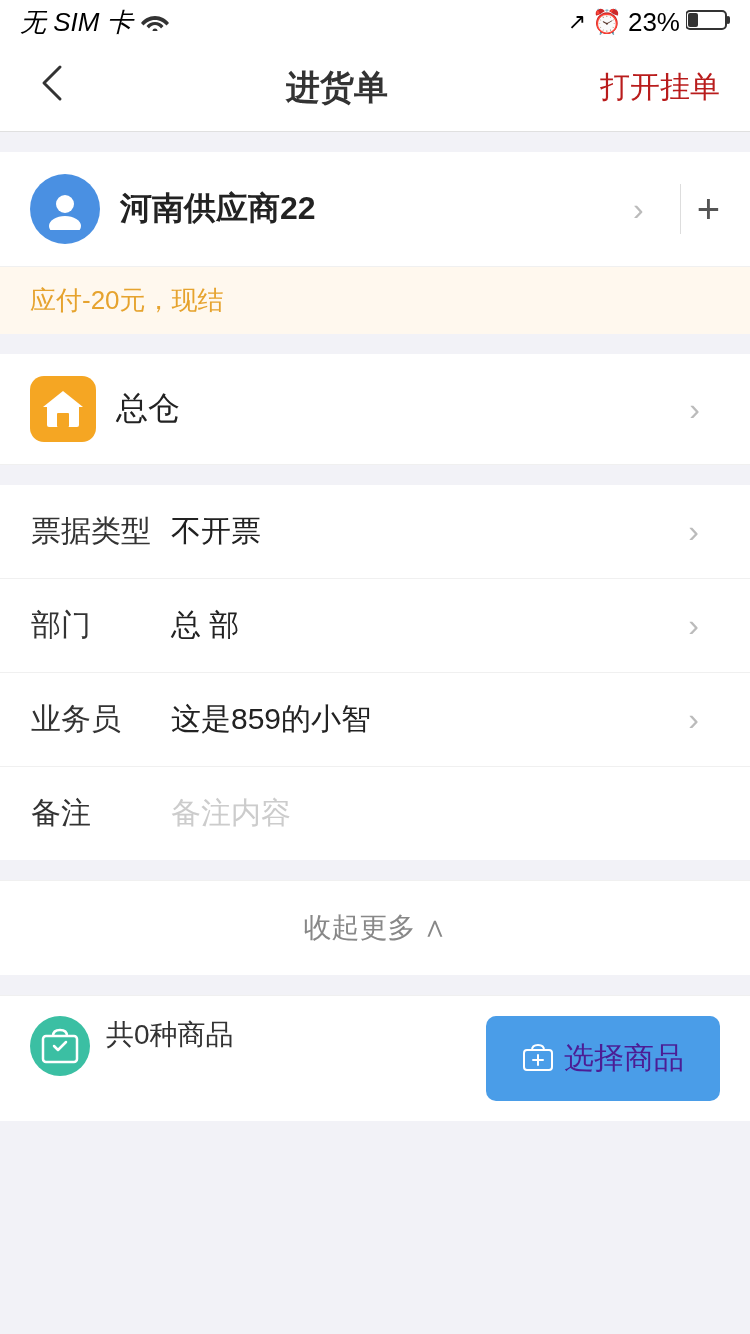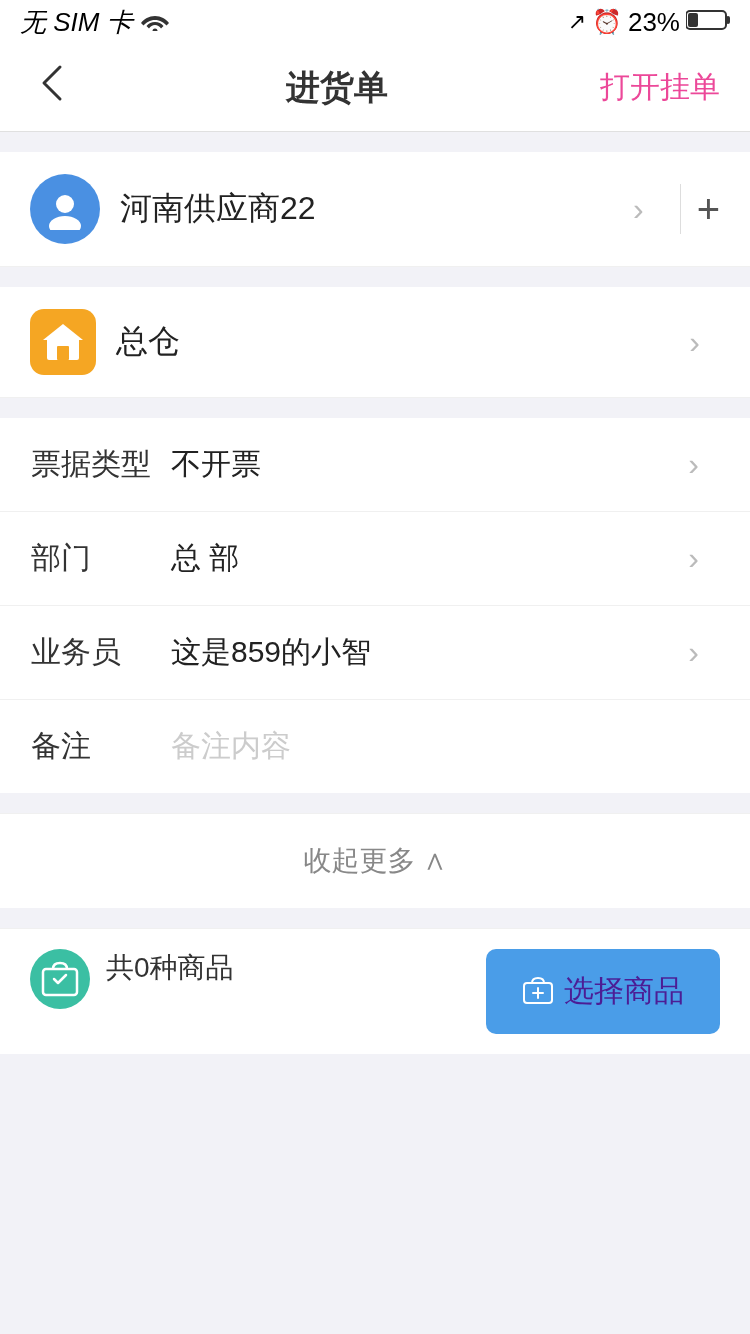--- a/index.html
+++ b/index.html
@@ -42,21 +42,21 @@
       cursor: pointer;
       padding: 10px;
     }
     .nav-title {
       font-size: 34px;
       font-weight: 600;
       color: #333;
     }
     .nav-action {
       font-size: 30px;
-      color: #ec4899;
+      color: #b91c1c;
       cursor: pointer;
     }
 
     
     .section-gap {
       height: 20px;
       background: #f2f2f7;
     }
 
     
@@ -82,21 +82,21 @@
       align-items: center;
       justify-content: center;
       margin-right: 20px;
       flex-shrink: 0;
     }
     .supplier-avatar svg { display: block; }
     .supplier-name {
       flex: 1;
       font-size: 32px;
       color: #222;
-      font-weight: 400;
+      font-weight: 700;
     }
     .chevron-right {
       color: #bbb;
       font-size: 32px;
       margin-right: 20px;
     }
     .add-btn {
       font-size: 40px;
       color: #555;
       cursor: pointer;
@@ -275,20 +275,23 @@
       <svg width="42" height="42" viewBox="0 0 42 42">
         <circle cx="21" cy="16" r="9" fill="#fff"></circle>
         <ellipse cx="21" cy="38" rx="16" ry="10" fill="#fff"></ellipse>
       </svg>
     </div>
     <div class="supplier-name">河南供应商22</div>
     <div class="chevron-right">›</div>
     <div class="vertical-divider"></div>
     <div class="add-btn">+</div>
   </div>
+  <div class="notice-bar">
+    <span>应付-20元，现结</span>
+  </div>
 </div>
 
 <div class="card">
   <div class="warehouse-row">
     <div class="warehouse-icon">
       <svg width="40" height="36" viewBox="0 0 40 36">
         <rect x="4" y="14" width="32" height="22" rx="2" fill="#fff"></rect>
         <polygon points="20,0 0,16 40,16" fill="#fff"></polygon>
         <rect x="14" y="22" width="12" height="14" rx="1" fill="#f5a623"></rect>
       </svg>

